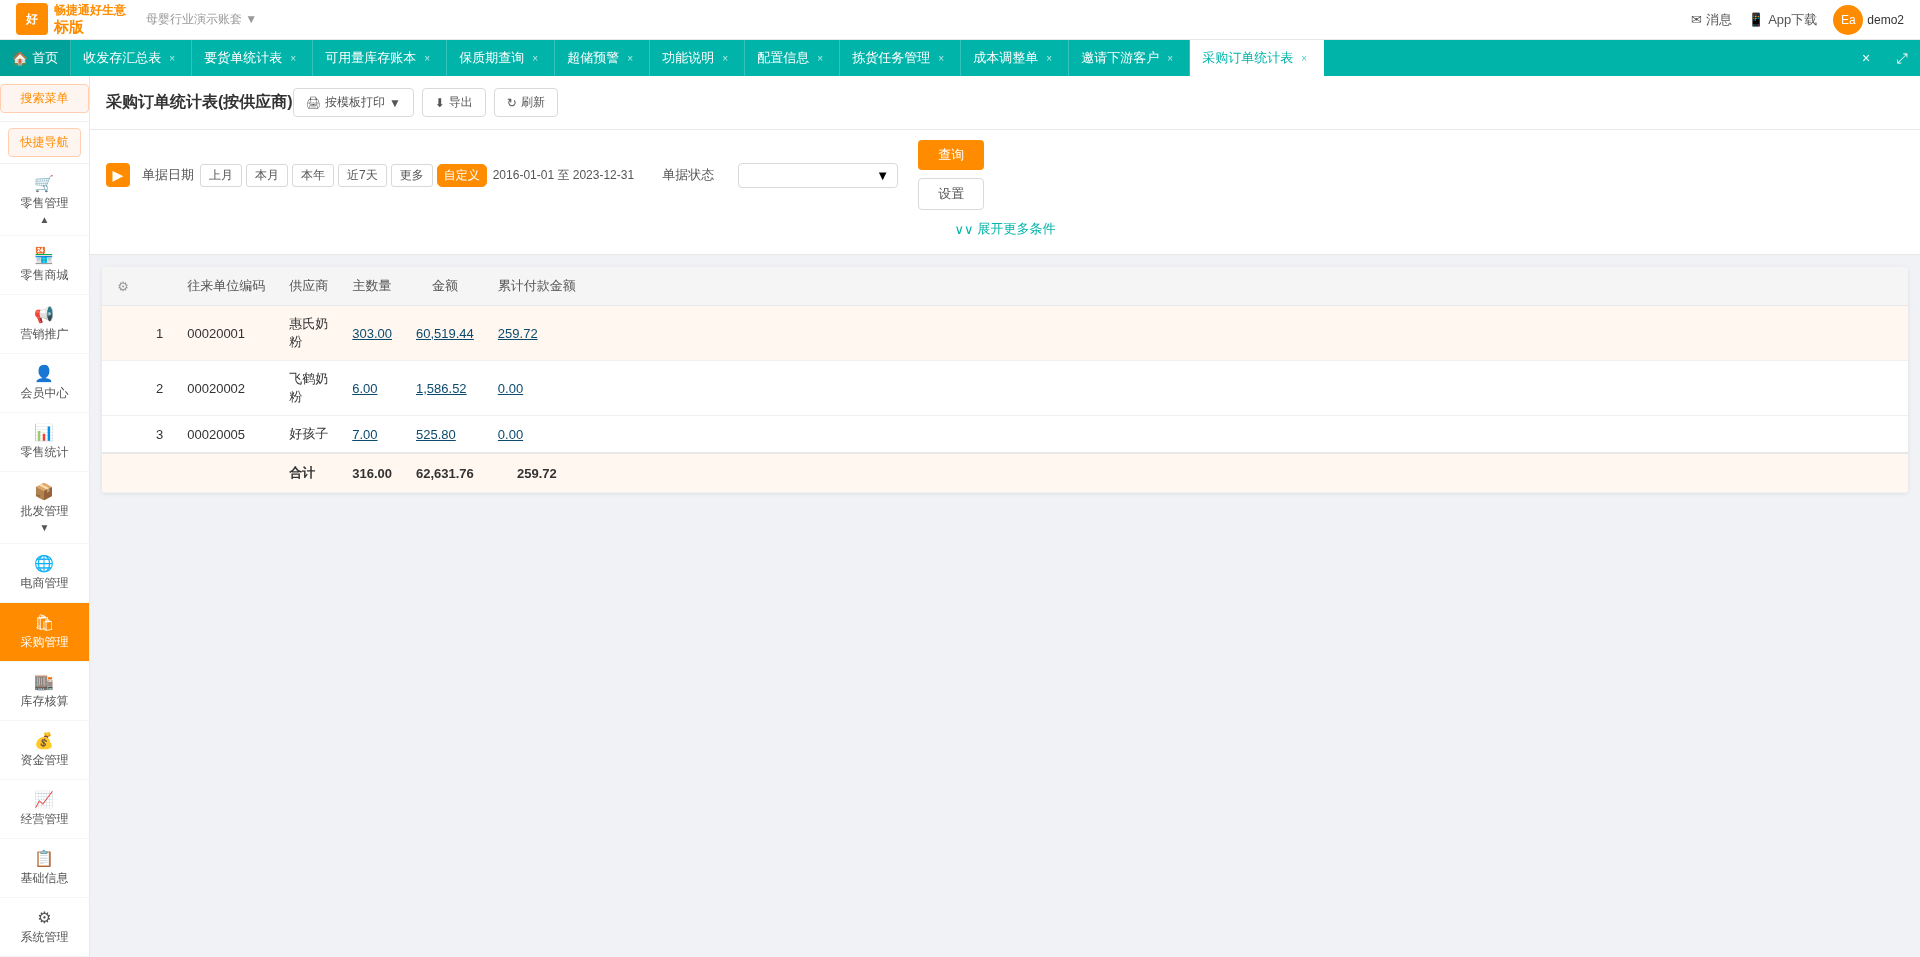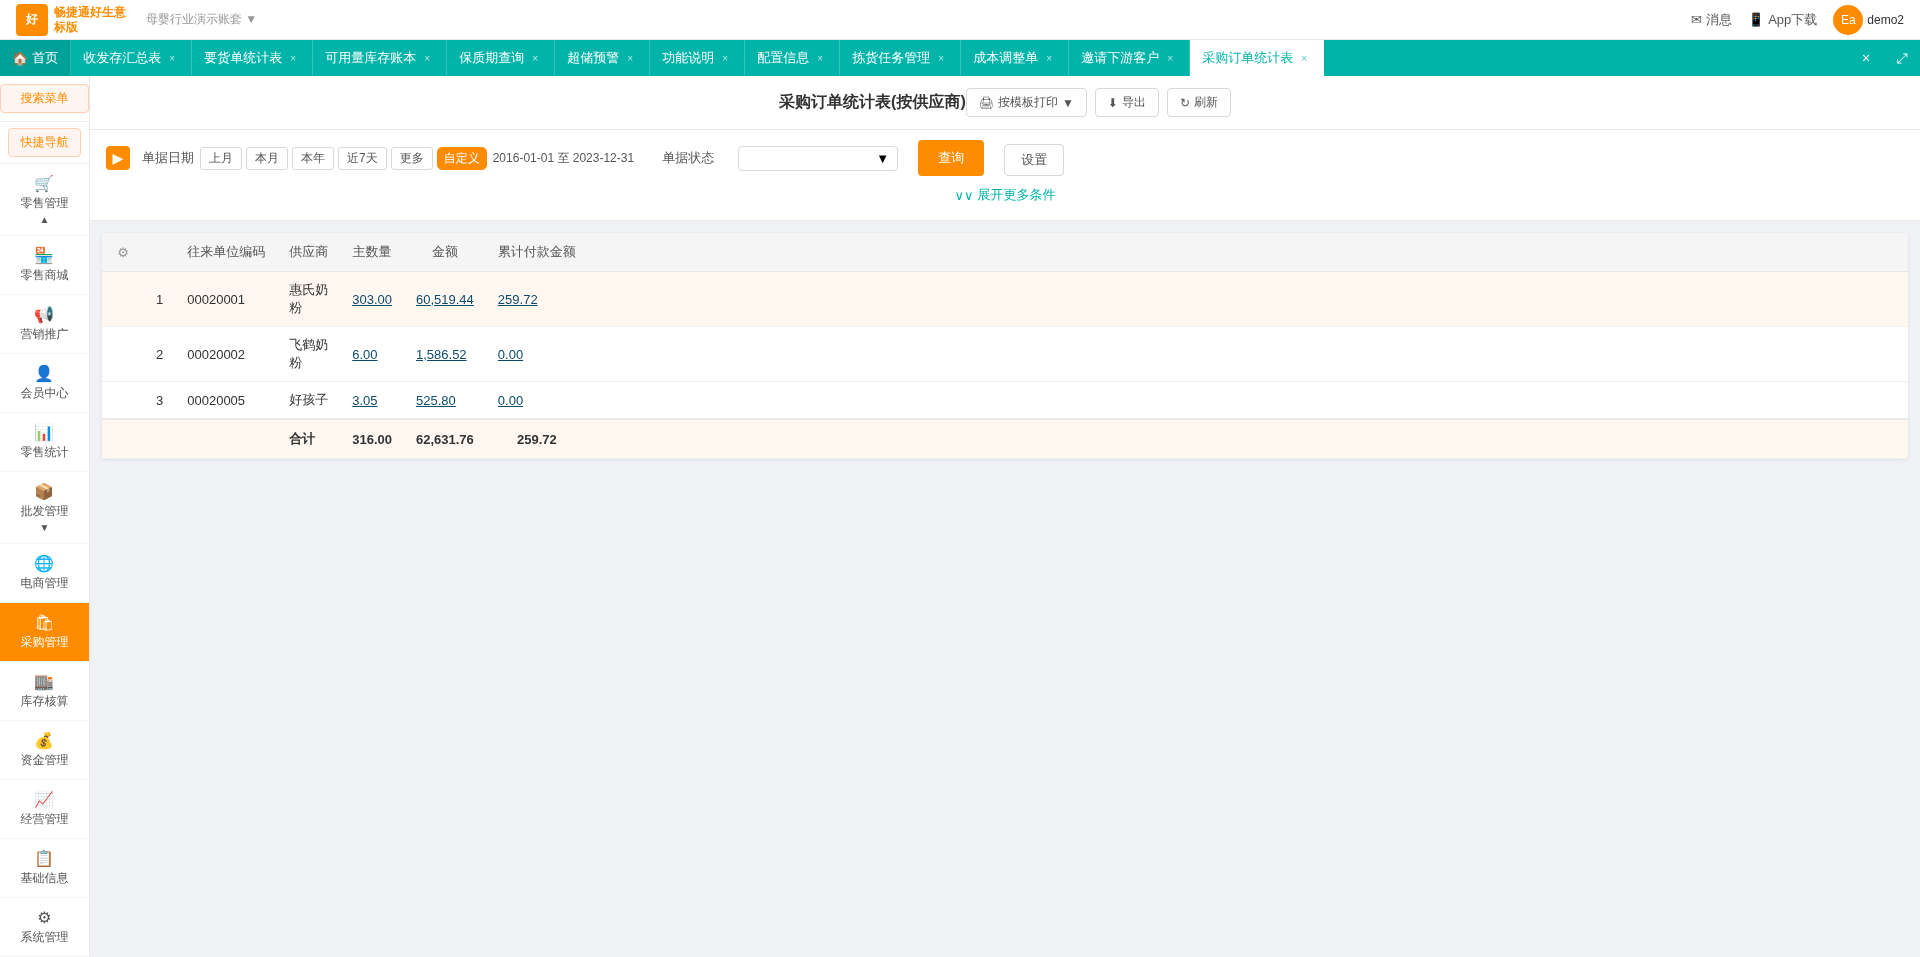--- a/index.html
+++ b/index.html
@@ -38,21 +38,21 @@
     .sidebar-item { display: flex; flex-direction: column; align-items: center; padding: 10px 4px; cursor: pointer; color: #555; font-size: 12px; border-bottom: 1px solid #f5f5f5; gap: 2px; }
     .sidebar-item.active { background: #ff8c00; color: #fff; }
     .sidebar-item.active .sidebar-icon { color: #fff; }
     .sidebar-icon { font-size: 16px; }
 
     
     .content-area { flex: 1; display: flex; flex-direction: column; overflow: hidden; background: #f0f2f5; }
 
     
     .page-header { background: #fff; padding: 12px 16px 0; border-bottom: 1px solid #e8e8e8; flex-shrink: 0; }
-    .page-title-row { display: flex; align-items: center; justify-content: center; margin-bottom: 12px; }
+    .page-title-row { display: flex; align-items: center; justify-content: flex-start; margin-bottom: 12px; }
     .page-title { font-size: 16px; font-weight: bold; color: #333; }
     .page-actions { display: flex; align-items: center; gap: 8px; }
     .btn-print { display: flex; align-items: center; gap: 4px; padding: 5px 12px; border: 1px solid #d9d9d9; border-radius: 4px; background: #fff; color: #555; font-size: 12px; cursor: pointer; }
     .btn-export { display: flex; align-items: center; gap: 4px; padding: 5px 12px; border: 1px solid #d9d9d9; border-radius: 4px; background: #fff; color: #555; font-size: 12px; cursor: pointer; }
     .btn-refresh { display: flex; align-items: center; gap: 4px; padding: 5px 12px; border: 1px solid #d9d9d9; border-radius: 4px; background: #fff; color: #555; font-size: 12px; cursor: pointer; }
 
     
     .filter-area { background: #fff; padding: 10px 16px; border-bottom: 1px solid #e8e8e8; flex-shrink: 0; }
     .filter-row { display: flex; align-items: center; gap: 12px; flex-wrap: wrap; }
     .filter-item { display: flex; align-items: center; gap: 6px; }
@@ -88,21 +88,21 @@
   </style>
 </head>
 <body>
 
 <div class="top-bar">
   <div class="top-bar-left">
     <div class="logo-area">
       <div class="logo-icon">好</div>
       <div class="logo-text">
         <div>畅捷通好生意</div>
-        <div style="font-size:12px;">标版</div>
+        <div style="font-size:15px;">标版</div>
       </div>
     </div>
     <div class="breadcrumb-area">
       <span>母婴行业演示账套</span>
       <span> ▼</span>
     </div>
   </div>
   <div class="top-bar-right">
     <div class="top-action">
       <span>✉</span>
@@ -281,21 +281,21 @@
           </div>
           <span class="date-range">2016-01-01 至 2023-12-31</span>
         </div>
         <div class="filter-item" style="margin-left: 16px; gap: 24px;">
           <span class="filter-label">单据状态</span>
           <div class="filter-select">
             <span class="filter-select-text"></span>
             <span>▼</span>
           </div>
         </div>
-        <div style="display:flex;gap:20px;margin-left:8px;">
+        <div style="display:flex;flex-direction:column;gap:4px;margin-left:8px;">
           <button class="btn-query">查询</button>
           <button class="btn-settings">设置</button>
         </div>
       </div>
       <div style="display:flex;align-items:center;justify-content:center;padding: 4px 0 0 0;">
         <div class="expand-more">
           <span>∨∨</span>
           <span>展开更多条件</span>
         </div>
       </div>
@@ -336,21 +336,21 @@
     <td class="number">6.00</td>
     <td class="number">1,586.52</td>
     <td class="number">0.00</td>
     <td></td>
   </tr>
             <tr>
     <td class="center"></td>
     <td class="center">3</td>
     <td>00020005</td>
     <td>好孩子</td>
-    <td class="number">3.05</td>
+    <td class="number">7.00</td>
     <td class="number">525.80</td>
     <td class="number">0.00</td>
     <td></td>
   </tr>
           </tbody>
         <tfoot>
           <tr class="table-footer">
             <td></td>
             <td></td>
             <td></td>

